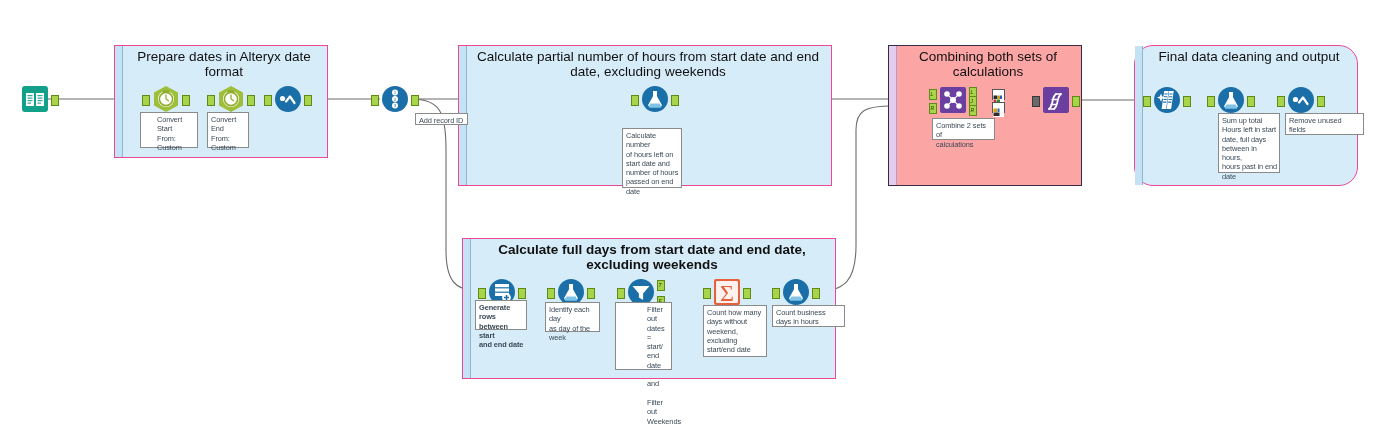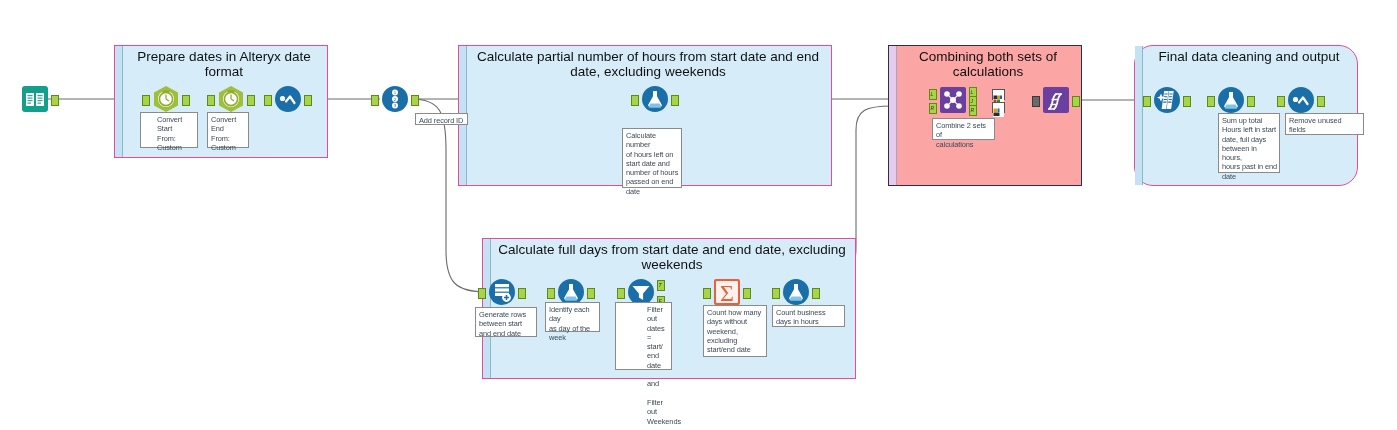--- a/index.html
+++ b/index.html
@@ -109,21 +109,21 @@
   <div class="tool-container" style="left:114px;top:45px;width:214px;height:113px;">
     <div class="collapse-bar"></div>
     <div class="container-title">Prepare dates in Alteryx date format</div>
   </div>
 
   <div class="tool-container" style="left:458px;top:45px;width:374px;height:141px;padding-left:16px;">
     <div class="collapse-bar"></div>
     <div class="container-title">Calculate partial number of hours from start date and end date, excluding weekends</div>
   </div>
 
-  <div class="tool-container" style="left:482px;top:238px;width:374px;height:141px;">
+  <div class="tool-container" style="left:462px;top:238px;width:374px;height:141px;font-weight:bold;">
     <div class="collapse-bar"></div>
     <div class="container-title">Calculate full days from start date and end date, excluding weekends</div>
   </div>
 
   <div class="tool-container purple" style="left:888px;top:45px;width:194px;height:141px;">
     <div class="collapse-bar"></div>
     <div class="container-title">Combining both sets of calculations</div>
   </div>
 
   <div class="tool-container" style="left:1134px;top:45px;width:224px;height:141px;border-radius:19px;">
@@ -226,21 +226,21 @@
       <circle cx="15" cy="15" r="13" fill="#1b6fa8"></circle>
       <rect x="8" y="7" width="14" height="3.2" fill="#ffffff"></rect>
       <rect x="8" y="11.4" width="14" height="3.2" fill="#ffffff"></rect>
       <rect x="8" y="15.8" width="14" height="3.2" fill="#ffffff"></rect>
       <circle cx="19.5" cy="20.5" r="4.4" fill="#ffffff"></circle>
       <path d="M19.5 18 v5 M17 20.5 h5" stroke="#1b6fa8" stroke-width="1.5"></path>
     </svg>
     <span class="port in"></span>
     <span class="port out"></span>
   </div>
-  <div class="annot" style="left:475px;top:307px;width:62px;height:30px;">Generate rows
+  <div class="annot" style="left:475px;top:300px;width:52px;height:30px;font-weight:bold;">Generate rows
 between start
 and end date</div>
 
   <div class="tool" style="left:556px;top:277px;">
     <svg class="glyph" viewBox="0 0 30 30">
       <circle cx="15" cy="15" r="13" fill="#1b6fa8"></circle>
       <path d="M13 7 h4 v5.2 l4.6 8.2 a1.6 1.6 0 0 1 -1.4 2.4 h-10.4 a1.6 1.6 0 0 1 -1.4 -2.4 l4.6 -8.2 z" fill="#ffffff"></path>
       <path d="M10.4 19.4 h9.2 l1.4 2.6 a1.2 1.2 0 0 1 -1 1.8 h-10 a1.2 1.2 0 0 1 -1 -1.8 z" fill="#7fc4e8"></path>
     </svg>
     <span class="port in"></span>

